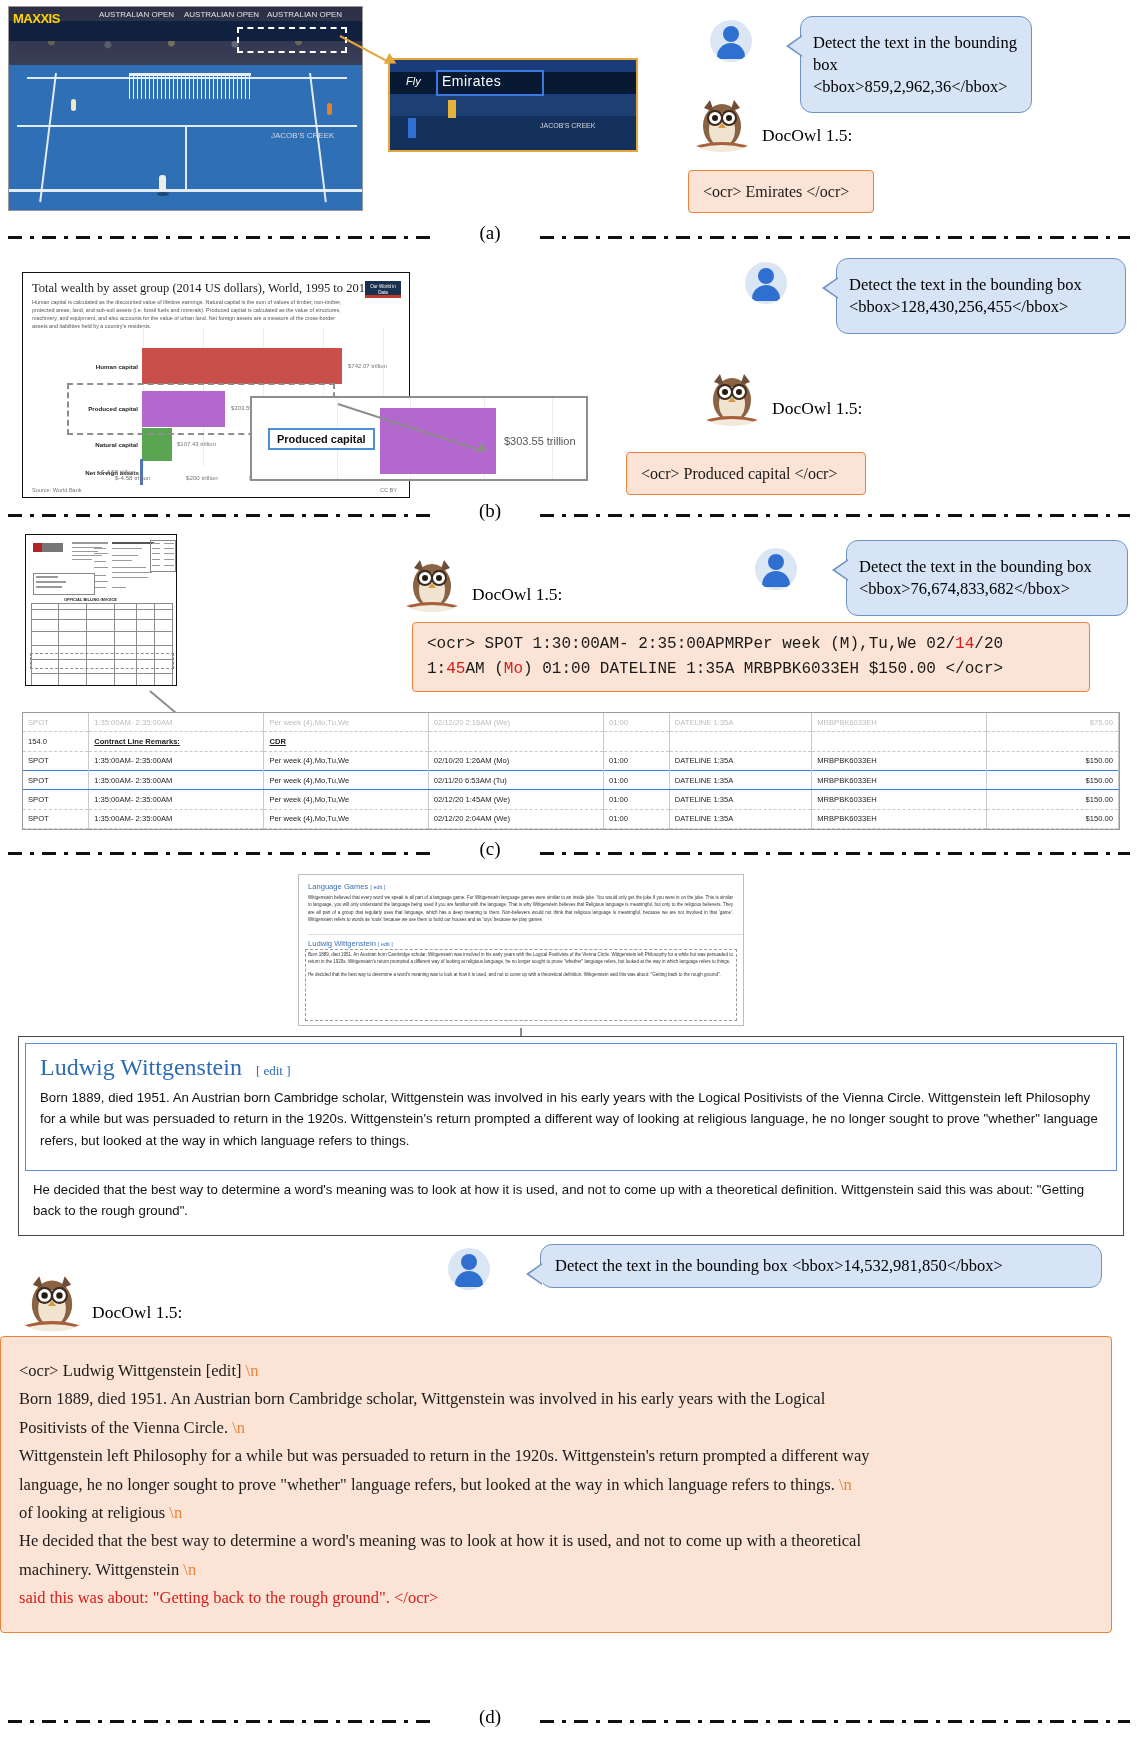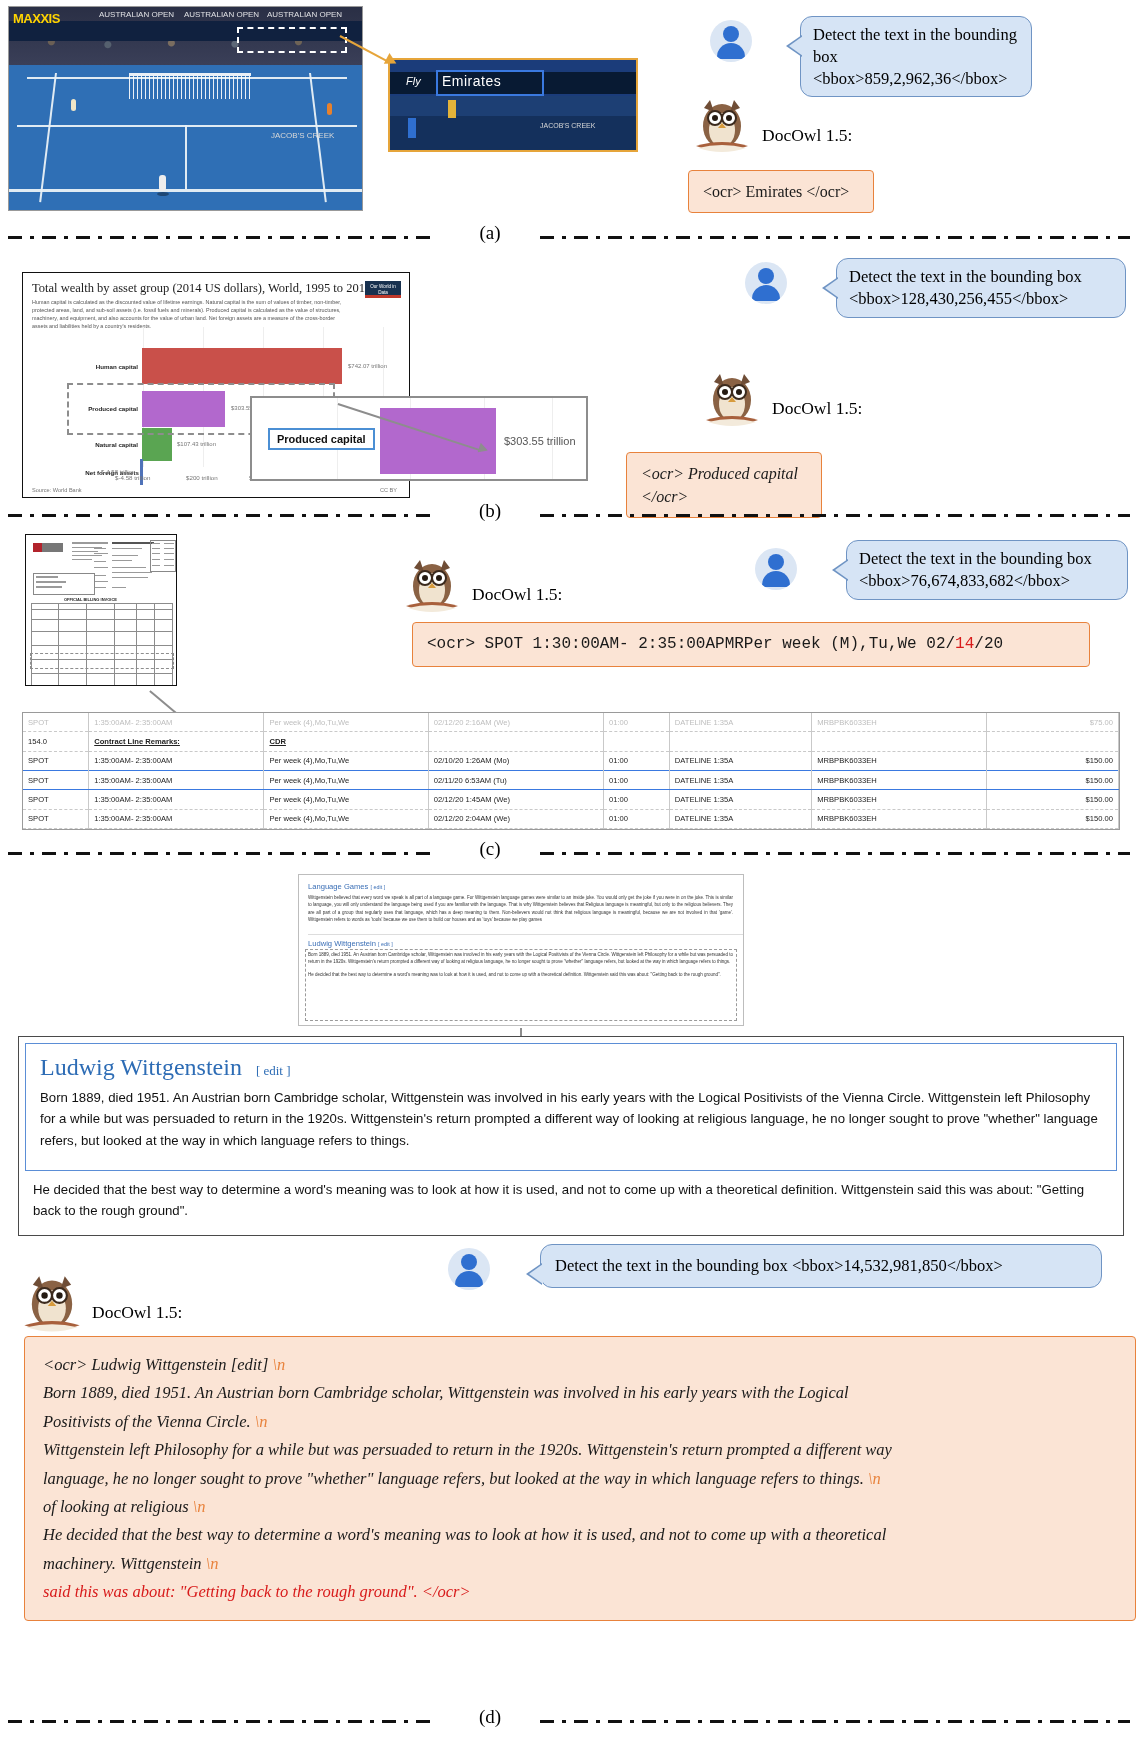--- a/index.html
+++ b/index.html
@@ -20,21 +20,21 @@
   .panel-label {
     position:absolute; font-size:19px; font-family:"Liberation Serif", serif;
     color:#000; text-align:center;
   }
 
   
   .user-bubble {
     position:absolute;
     background:#d6e4f5; border:1.6px solid #6f94c4; border-radius:12px;
     font-size:16.5px; line-height:1.32; color:#000;
-    padding:7px 12px;
+    padding:15px 12px;
   }
   .user-bubble::before{
     content:""; position:absolute; left:-15px; top:18px;
     border-top:11px solid transparent; border-bottom:11px solid transparent;
     border-right:16px solid #6f94c4;
   }
   .user-bubble::after{
     content:""; position:absolute; left:-12px; top:19px;
     border-top:10px solid transparent; border-bottom:10px solid transparent;
     border-right:14px solid #d6e4f5;
@@ -352,21 +352,21 @@
     <circle cx="25" cy="22" r="7" fill="#fff" stroke="#3b2a1d" stroke-width="2"></circle>
     <circle cx="39" cy="22" r="7" fill="#fff" stroke="#3b2a1d" stroke-width="2"></circle>
     <circle cx="25" cy="22" r="3" fill="#241a12"></circle>
     <circle cx="39" cy="22" r="3" fill="#241a12"></circle>
     <path d="M32 27 l-4 5 h8 z" fill="#d79b3d"></path>
     <path d="M6 50 q26 -8 52 0 q-26 10 -52 0 z" fill="#a8603c"></path>
     <path d="M8 52 q24 -6 48 0 q-24 8 -48 0 z" fill="#f3eadb"></path>
   </svg>
 </div>
 <div class="owl-label" style="left:772px;top:398px;">DocOwl 1.5:</div>
-<div class="ocr-bubble" style="left:626px;top:452px;width:196px;font-style:italic;">&lt;ocr&gt; Produced capital &lt;/ocr&gt;</div>
+<div class="ocr-bubble" style="left:626px;top:452px;width:240px;">&lt;ocr&gt; Produced capital &lt;/ocr&gt;</div>
 
 <div class="panel-label" style="left:460px;top:500px;width:60px;">(b)</div>
 <div class="divider" style="left:8px;top:514px;width:430px;"></div>
 <div class="divider" style="left:540px;top:514px;width:590px;"></div>
 
 <div id="invoice" style="top:534px;">
   <div class="inv-logo"></div>
   <div class="inv-block" style="left:46px;top:7px;width:22px;height:2px;"></div>
   <div class="inv-block" style="left:46px;top:12px;width:30px;height:1.4px;"></div>
   <div class="inv-block" style="left:46px;top:16px;width:26px;height:1.4px;"></div>
@@ -510,20 +510,23 @@
     <path d="M6 50 q26 -8 52 0 q-26 10 -52 0 z" fill="#a8603c"></path>
     <path d="M8 52 q24 -6 48 0 q-24 8 -48 0 z" fill="#f3eadb"></path>
   </svg>
 </div>
 <div class="owl-label" style="left:472px;top:584px;">DocOwl 1.5:</div>
 
 <div class="ocr-bubble" style="left:412px;top:622px;width:678px;line-height:1.55;font-family:Liberation Mono, monospace;">
   <div>
     <span>&lt;ocr&gt; SPOT 1:30:00AM- 2:35:00APMRPer week (M),Tu,We 02/</span><span class="red">14</span><span>/20</span>
   </div>
+  <div>
+    <span>1:</span><span class="red">45</span><span>AM (</span><span class="red">Mo</span><span>) 01:00 DATELINE 1:35A MRBPBK6033EH $150.00 &lt;/ocr&gt;</span>
+  </div>
 </div>
 
 <div class="panel-label" style="left:460px;top:838px;width:60px;">(c)</div>
 <div class="divider" style="left:8px;top:852px;width:430px;"></div>
 <div class="divider" style="left:540px;top:852px;width:590px;"></div>
 
 <div id="wiki-src" style="top:874px;height:152px;">
   <div class="w-h">
     <span>Language Games</span>
     <span class="ed">[ edit ]</span>
@@ -566,21 +569,21 @@
     <circle cx="39" cy="22" r="7" fill="#fff" stroke="#3b2a1d" stroke-width="2"></circle>
     <circle cx="25" cy="22" r="3" fill="#241a12"></circle>
     <circle cx="39" cy="22" r="3" fill="#241a12"></circle>
     <path d="M32 27 l-4 5 h8 z" fill="#d79b3d"></path>
     <path d="M6 50 q26 -8 52 0 q-26 10 -52 0 z" fill="#a8603c"></path>
     <path d="M8 52 q24 -6 48 0 q-24 8 -48 0 z" fill="#f3eadb"></path>
   </svg>
 </div>
 <div class="owl-label" style="left:92px;top:1302px;">DocOwl 1.5:</div>
 
-<div class="ocr-bubble" style="left:24px;top:1336px;width:1112px;line-height:1.72;font-size:16.5px;padding:14px 18px;font-style:italic;">
+<div class="ocr-bubble" style="left:0;top:1336px;width:1112px;line-height:1.72;font-size:16.5px;padding:20px 18px;">
   <div id="ocr-d-lines">
       <div><span>&lt;ocr&gt; Ludwig   Wittgenstein   [edit] </span><span class="nl">\n</span></div>
       <div><span>Born 1889, died 1951. An Austrian born Cambridge scholar, Wittgenstein was involved in his early years with the Logical</span></div>
       <div><span>Positivists of the Vienna Circle. </span><span class="nl">\n</span></div>
       <div><span>Wittgenstein left Philosophy for a while but was persuaded to return in the 1920s. Wittgenstein's return prompted a different way</span></div>
       <div><span>language, he no longer sought to prove "whether" language refers, but looked at the way in which language refers to things. </span><span class="nl">\n</span></div>
       <div><span>of looking at religious </span><span class="nl">\n</span></div>
       <div><span>He decided that the best way to determine a word's meaning was to look at how it is used, and not to come up with a theoretical</span></div>
       <div><span>machinery. Wittgenstein </span><span class="nl">\n</span></div>
     </div>

